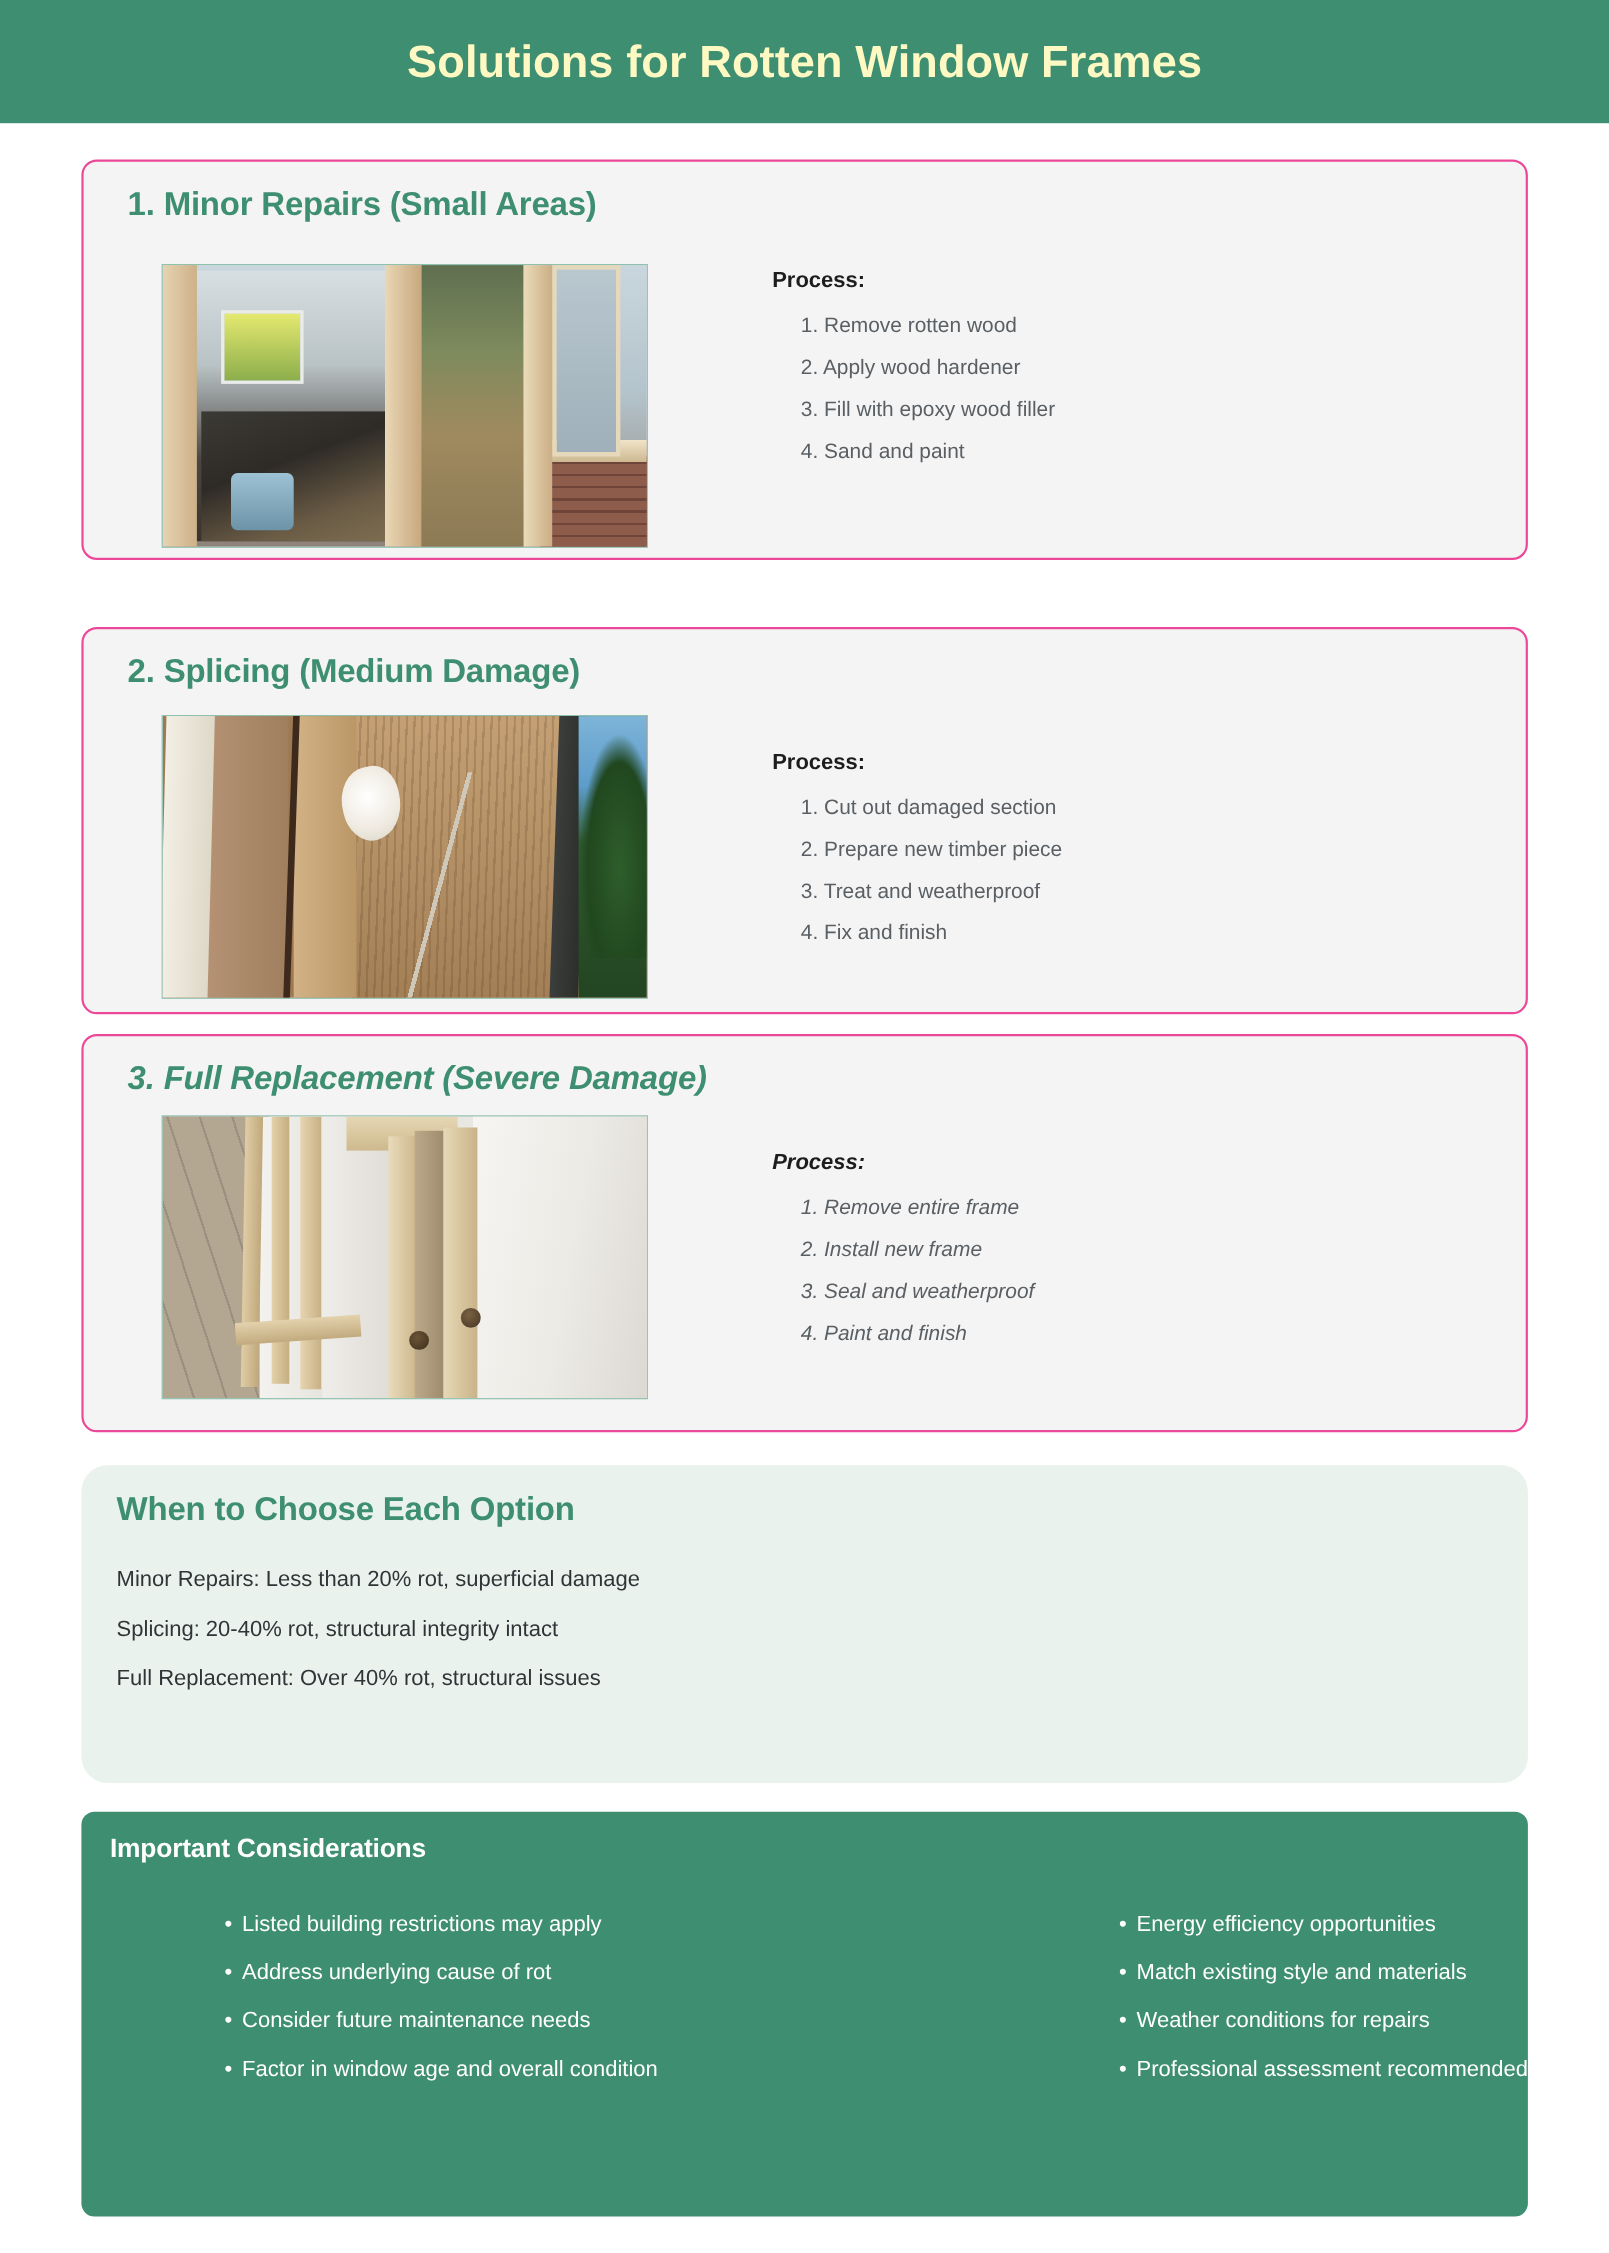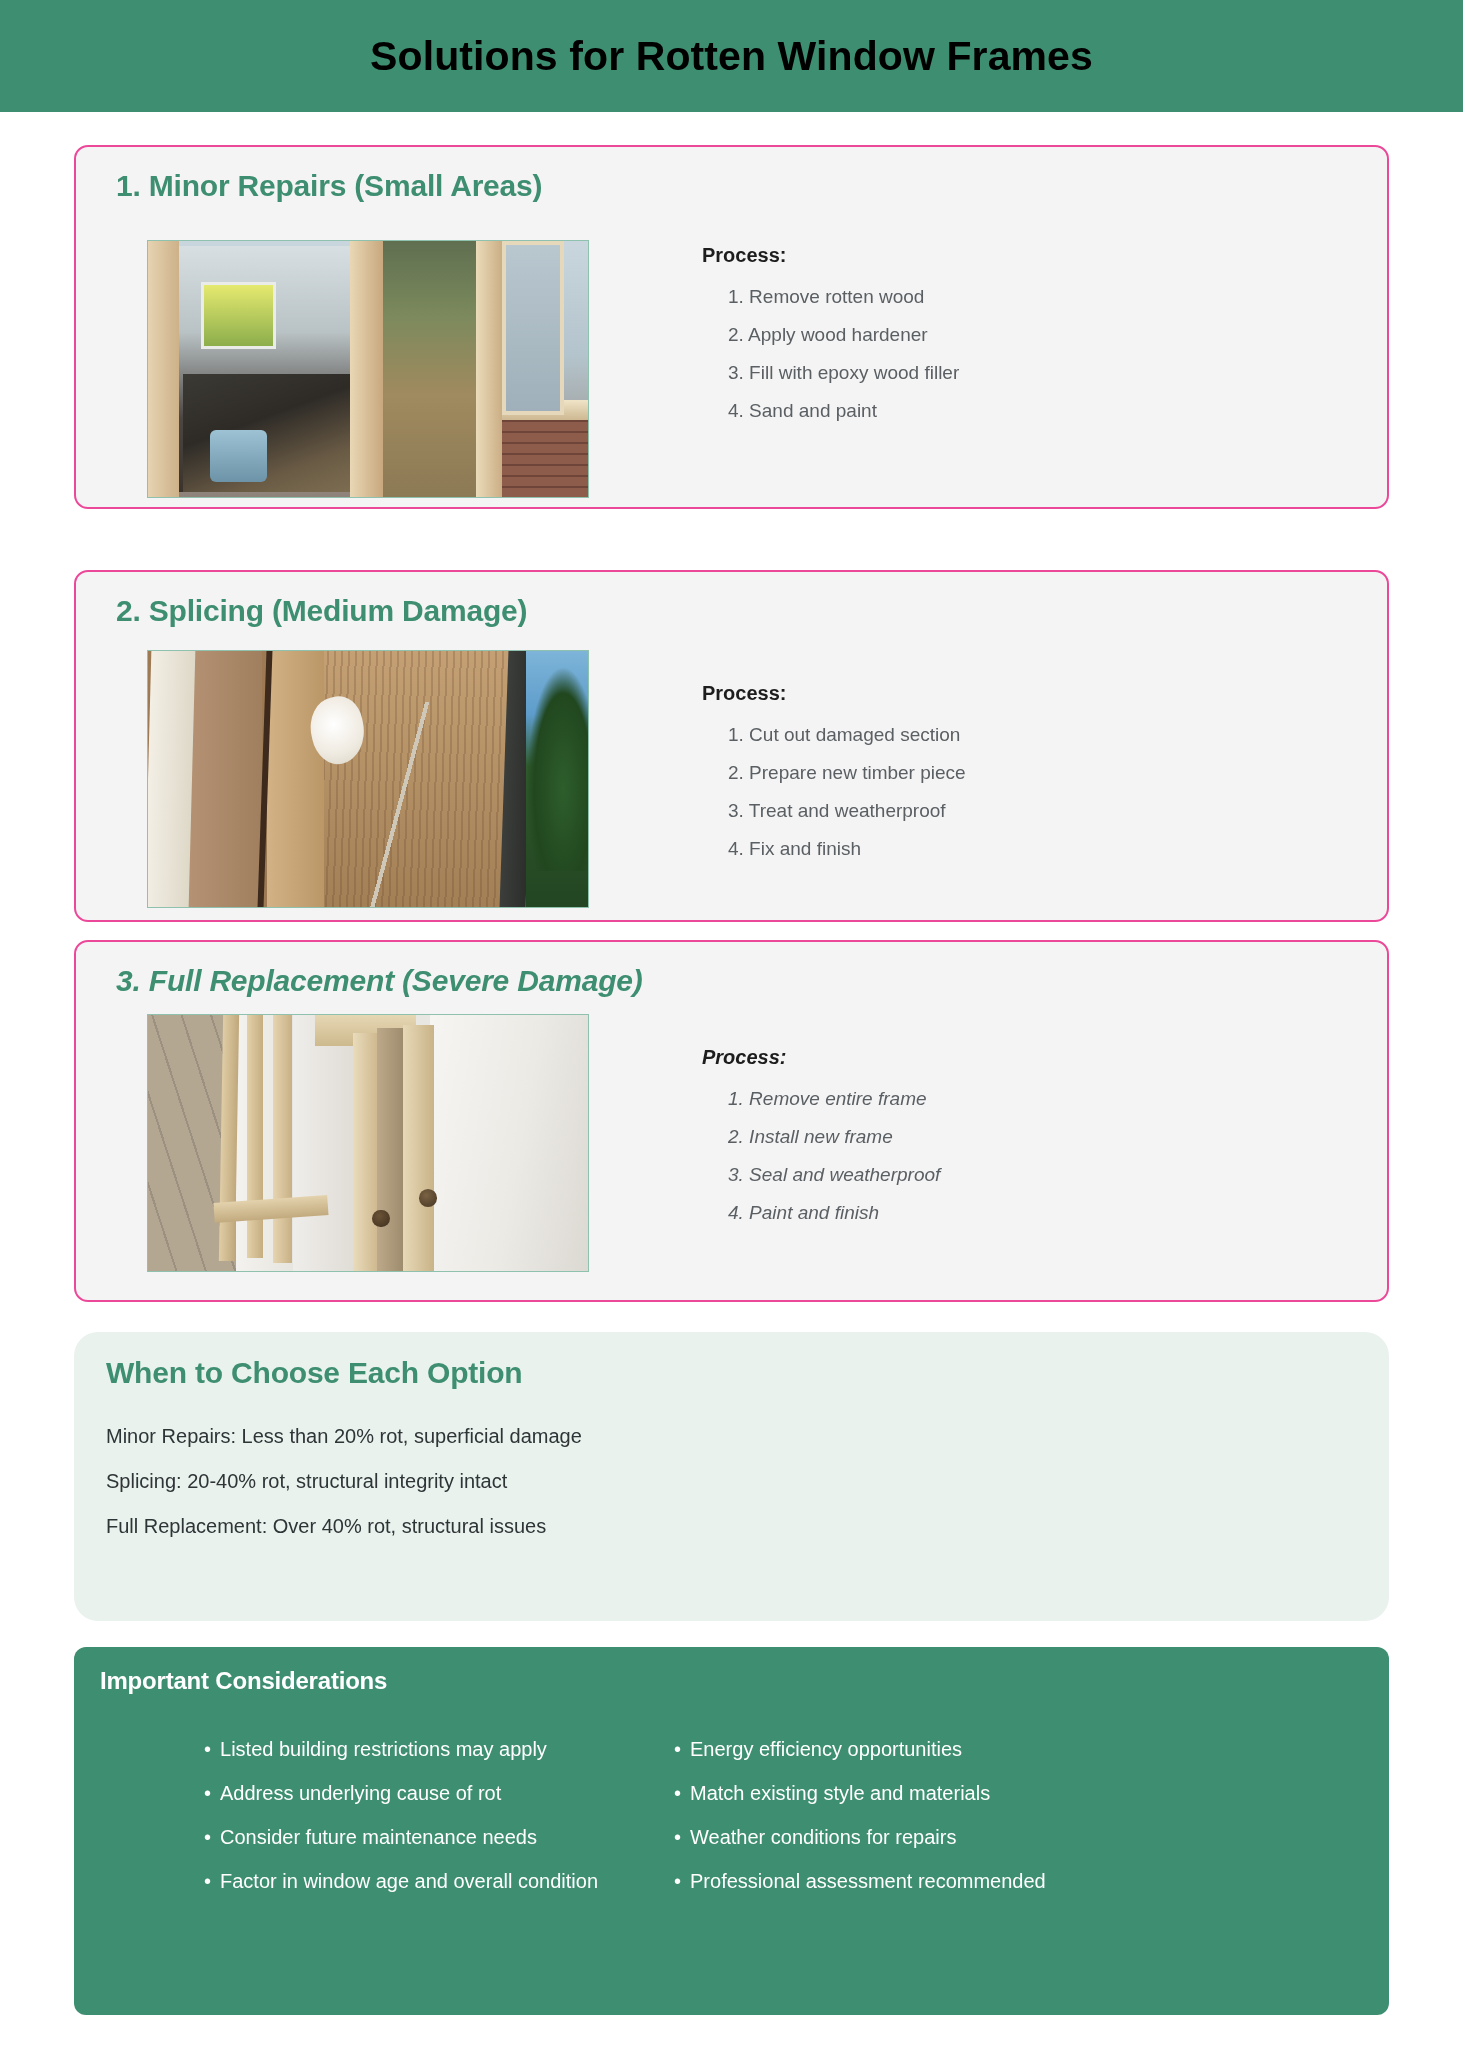--- a/index.html
+++ b/index.html
@@ -24,21 +24,21 @@
     position: absolute;
     left: 0; top: 0;
     width: 1463px;
     height: 112px;
     background: #3E8E71;
     display: flex;
     align-items: center;
     justify-content: center;
   }
   .header-title {
-    color: #000000;
+    color: #fef9c3;
     font-size: 41px;
     font-weight: bold;
     letter-spacing: 0.1px;
     line-height: 1;
     text-align: center;
   }
 
   
   .card {
     position: absolute;
@@ -164,20 +164,21 @@
     font-size: 24px;
     font-weight: bold;
     color: #ffffff;
     letter-spacing: -0.2px;
   }
   .consider-cols {
     position: absolute;
     left: 0; right: 0;
     top: 92px;
     display: flex;
+    justify-content: space-between;
   }
   .consider-col {
     list-style: none;
   }
   .consider-col.left  { margin-left: 130px; width: 470px; }
   .consider-col.right { margin-left: 0px; }
   .consider-col li {
     font-size: 20px;
     color: #ffffff;
     line-height: 1;

